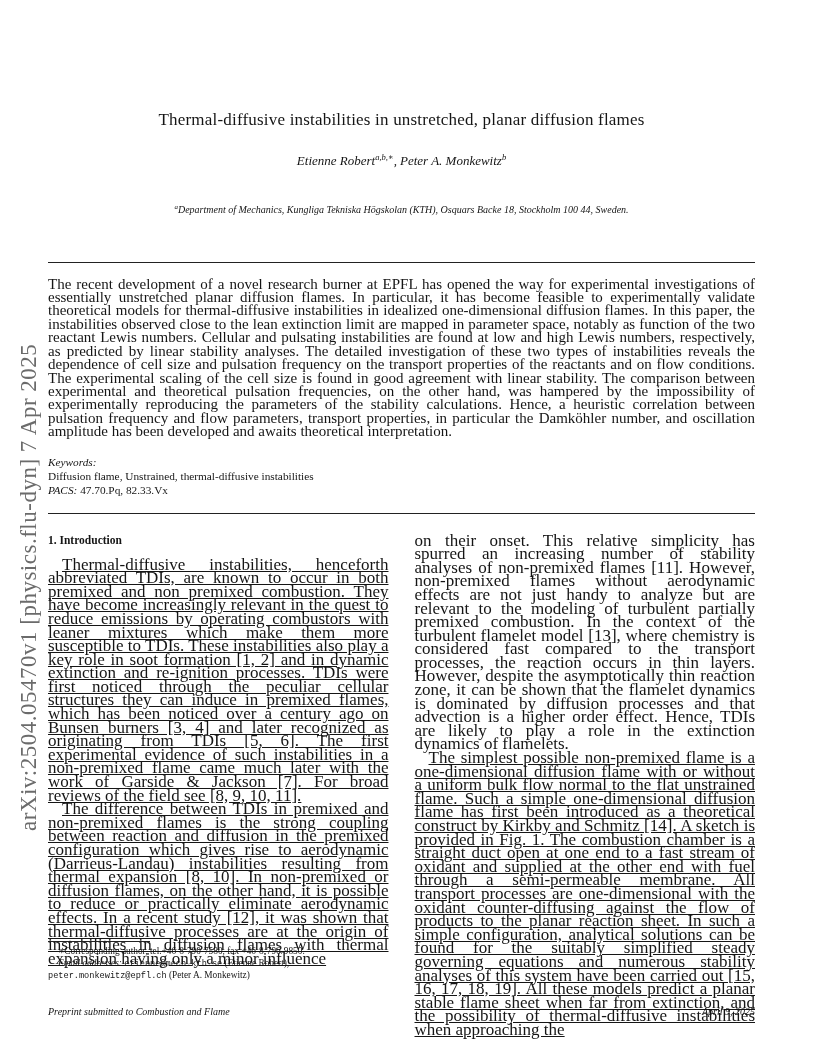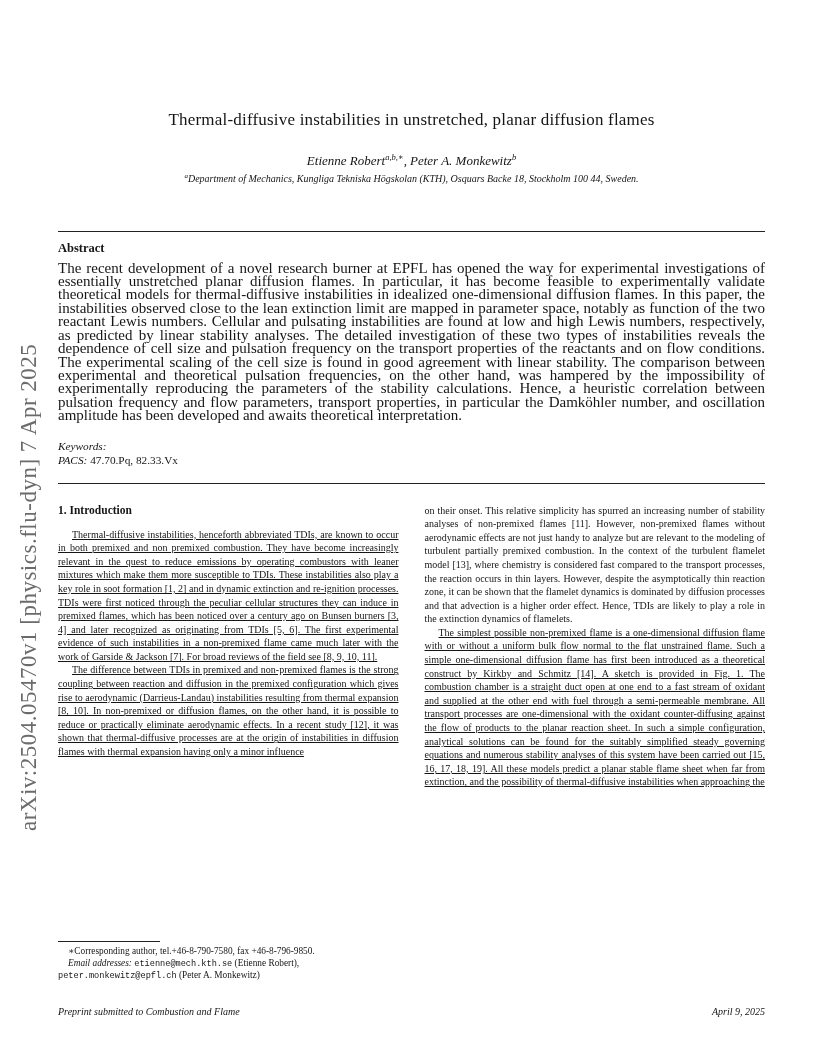--- a/index.html
+++ b/index.html
@@ -21,34 +21,34 @@
     height: 678px;
     writing-mode: vertical-rl;
     transform: rotate(180deg);
     font-size: 23px;
     color: #6b6b6b;
     letter-spacing: 0.5px;
     text-align: center;
     white-space: nowrap;
   }
 
-  .content { position: absolute; left: 58px; top: 0; width: 707px; height: 828px; }
+  .content { position: absolute; left: 48px; top: 0; width: 707px; height: 828px; }
 
   
   .title {
     padding-top: 110px;
     font-size: 17px;
     font-weight: normal;
     text-align: center;
     letter-spacing: 0.2px;
   }
   .authors { margin-top: 22px; text-align: center; font-size: 13px; font-style: italic; }
   .authors sup { font-size: 8.5px; }
   .sep { margin-right: 3px; }
-  .affiliations { margin-top: 0; text-align: center; font-style: italic; font-size: 10px; line-height: 14px; }
+  .affiliations { margin-top: 31px; text-align: center; font-style: italic; font-size: 10px; line-height: 14px; }
   .affiliations sup { font-size: 7px; font-style: italic; }
 
   
   .abstract {
     margin-top: 44px;
     border-top: 1px solid #222;
     padding-top: 9px;
   }
   .abstract h2 { font-size: 12.5px; font-weight: bold; }
   .abstract p {
@@ -62,21 +62,21 @@
   .kw-label { font-style: italic; font-size: 11.3px; line-height: 14px; }
   .kw-text { font-size: 11.3px; line-height: 14px; }
   .pacs { font-size: 11.3px; line-height: 14px; }
   .pacs-label { font-style: italic; }
 
   
   .columns { display: flex; gap: 26px; margin-top: 20px; }
   .col { width: 342.5px; }
   .sec-heading { font-size: 11.5px; font-weight: bold; margin-bottom: 12px; }
   p.body {
-    font-size: 10px;
+    font-size: 17px;
     line-height: 13.6px;
     text-align: justify;
     hyphens: auto;
   }
   p.indent { text-indent: 14px; text-decoration: underline; }
 
   
   .footnotes { position: absolute; left: 0; top: 941px; width: 343px; }
   .fn-rule { width: 102px; border-top: 1px solid #222; margin-bottom: 4px; }
   .fn { font-size: 9.3px; line-height: 11.6px; text-indent: 10px; text-align: left; }
@@ -103,25 +103,25 @@
       <h1 class="title">Thermal-diffusive instabilities in unstretched, planar diffusion flames</h1>
 
       <div class="authors"><span>Etienne Robert</span><sup>a,b,∗</sup><span class="sep">,</span><span>Peter A. Monkewitz</span><sup>b</sup></div>
 
       <div class="affiliations">
         <div class="affil"><sup>a</sup><span>Department of Mechanics, Kungliga Tekniska Högskolan (KTH), Osquars Backe 18, Stockholm 100 44, Sweden.</span></div>
       </div>
     </header>
 
     <section class="abstract">
-      <h2>Abstract</h2>
       <p>The recent development of a novel research burner at EPFL has opened the way for experimental investigations of essentially unstretched planar diffusion flames. In particular, it has become feasible to experimentally validate theoretical models for thermal-diffusive instabilities in idealized one-dimensional diffusion flames. In this paper, the instabilities observed close to the lean extinction limit are mapped in parameter space, notably as function of the two reactant Lewis numbers. Cellular and pulsating instabilities are found at low and high Lewis numbers, respectively, as predicted by linear stability analyses. The detailed investigation of these two types of instabilities reveals the dependence of cell size and pulsation frequency on the transport properties of the reactants and on flow conditions. The experimental scaling of the cell size is found in good agreement with linear stability. The comparison between experimental and theoretical pulsation frequencies, on the other hand, was hampered by the impossibility of experimentally reproducing the parameters of the stability calculations. Hence, a heuristic correlation between pulsation frequency and flow parameters, transport properties, in particular the Damköhler number, and oscillation amplitude has been developed and awaits theoretical interpretation.</p>
 
       <div class="keywords">
         <div class="kw-label">Keywords:</div>
+        <div class="kw-text">Diffusion flame, Unstrained, thermal-diffusive instabilities</div>
         <div class="pacs"><span class="pacs-label">PACS:</span> <span>47.70.Pq, 82.33.Vx</span></div>
       </div>
     </section>
 
     <div class="columns">
       <div class="col">
         <h3 class="sec-heading">1. Introduction</h3>
         <p class="body indent">Thermal-diffusive instabilities, henceforth abbreviated TDIs, are known to occur in both premixed and non premixed combustion. They have become increasingly relevant in the quest to reduce emissions by operating combustors with leaner mixtures which make them more susceptible to TDIs. These instabilities also play a key role in soot formation [1, 2] and in dynamic extinction and re-ignition processes. TDIs were first noticed through the peculiar cellular structures they can induce in premixed flames, which has been noticed over a century ago on Bunsen burners [3, 4] and later recognized as originating from TDIs [5, 6]. The first experimental evidence of such instabilities in a non-premixed flame came much later with the work of Garside &amp; Jackson [7]. For broad reviews of the field see [8, 9, 10, 11].</p>
         <p class="body indent">The difference between TDIs in premixed and non-premixed flames is the strong coupling between reaction and diffusion in the premixed configuration which gives rise to aerodynamic (Darrieus-Landau) instabilities resulting from thermal expansion [8, 10]. In non-premixed or diffusion flames, on the other hand, it is possible to reduce or practically eliminate aerodynamic effects. In a recent study [12], it was shown that thermal-diffusive processes are at the origin of instabilities in diffusion flames with thermal expansion having only a minor influence</p>
       </div>

